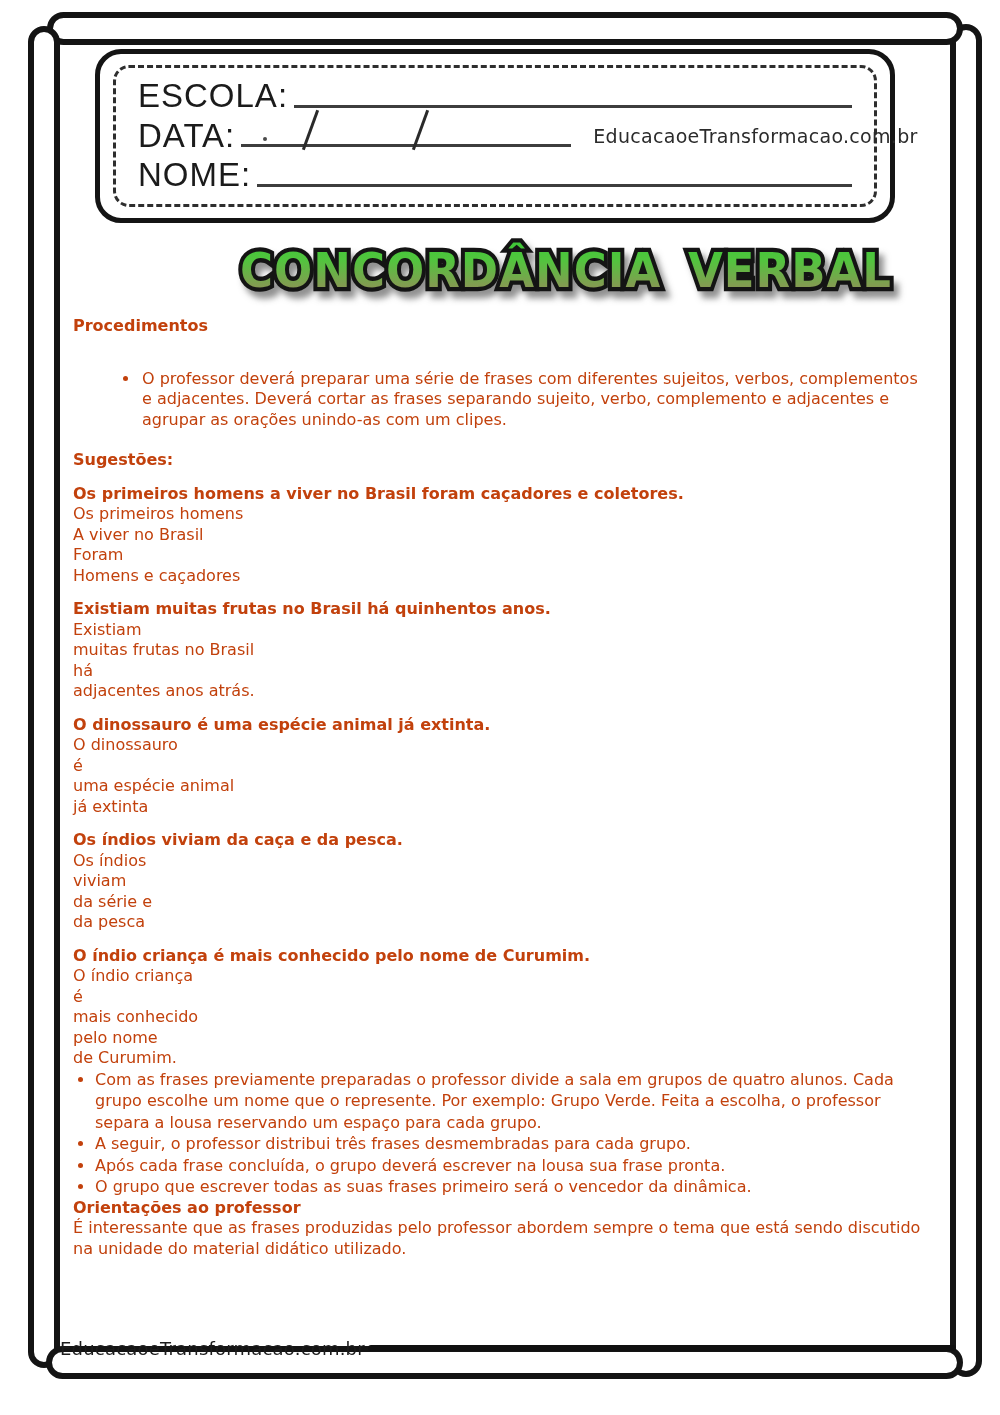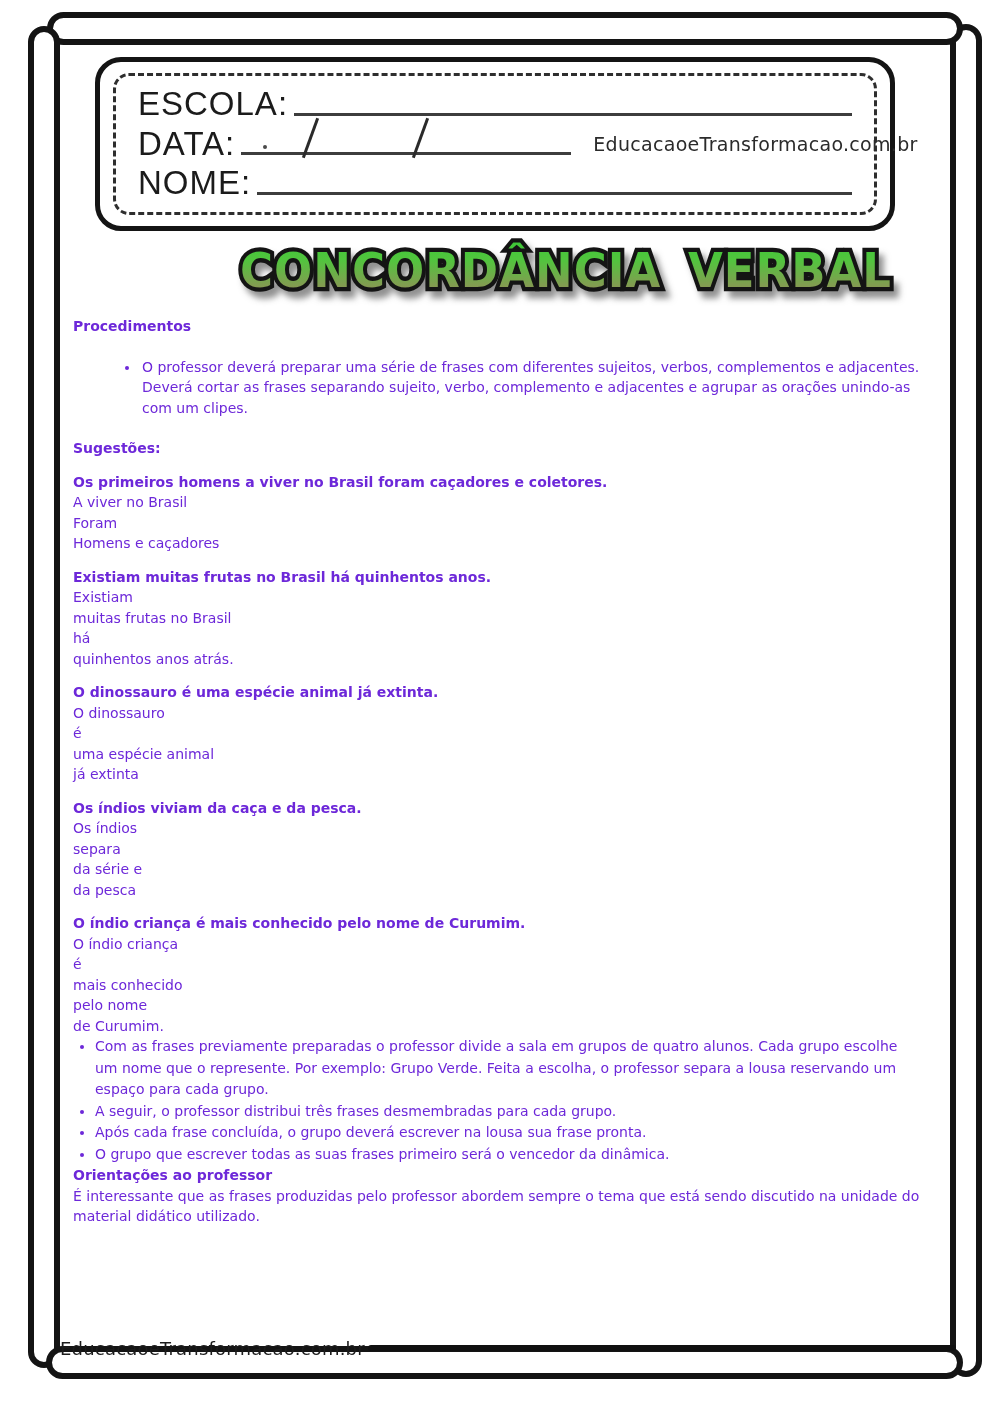--- a/index.html
+++ b/index.html
@@ -3,21 +3,21 @@
 <meta charset="utf-8">
 <style>
   *{box-sizing:border-box;margin:0;padding:0}
   html,body{width:1000px;height:1415px}
   body{position:relative;background:#ffffff;font-family:"DejaVu Sans",sans-serif;color:#16161d;overflow:hidden}
 
   
   .frame{position:absolute;left:0;top:0;z-index:1}
 
   
-  .header-box{position:absolute;left:95px;top:57px;width:800px;height:174px;
+  .header-box{position:absolute;left:95px;top:49px;width:800px;height:174px;
     border:5px solid #141414;border-radius:26px;background:#fff;padding:11px 13px;z-index:2}
   .header-inner{width:100%;height:100%;border:3px dashed #2e2e2e;border-radius:16px;
     display:flex;flex-direction:column;justify-content:space-evenly;padding:6px 18px 6px 22px}
   .hrow{display:flex;align-items:flex-end}
   .hlabel{font-family:"Liberation Sans",sans-serif;font-size:33px;line-height:1.05;
     letter-spacing:1px;color:#1b1b1b;font-weight:400;white-space:nowrap}
   .hline{border-bottom:3px solid #3d3d3d;flex:1;margin:0 4px 6px 6px;position:relative}
   .date-line{flex:0 0 330px}
   .slash{position:absolute;bottom:-7px;width:3px;height:42px;background:#2a2a2a;transform:rotate(20deg)}
   .slash.s1{left:68px}
@@ -31,24 +31,24 @@
   .title-layer{font-family:"DejaVu Sans",sans-serif;font-weight:bold;font-size:45px;
     letter-spacing:1px;word-spacing:10px;white-space:nowrap;display:block;
     transform:scaleY(1.08);transform-origin:top left}
   .title-stroke{position:absolute;left:0;top:0;-webkit-text-stroke:8px #141414;color:#141414}
   .title-fill{position:relative;
     background:linear-gradient(180deg,#3ec837 0%,#52c43e 32%,#8f9156 88%,#898b54 100%);
     -webkit-background-clip:text;background-clip:text;color:transparent}
 
   
   .main{position:absolute;left:73px;top:316px;width:852px;z-index:2;
-    font-size:14px;line-height:20.5px;color:#6d28d9}
+    font-size:16px;line-height:20.5px;color:#c2410c}
   .bold{font-weight:bold}
   ul{list-style:disc}
-  ul.bullets1{margin-top:20px;padding-left:67px}
+  ul.bullets1{margin-top:32px;padding-left:67px}
   ul.bullets1 li{padding-left:2px}
   .sugestoes{margin-top:20px}
   .example{margin-top:13px}
   ul.dyn{padding-left:22px;line-height:21.5px}
   ul.dyn li{padding-right:12px}
   .teacher{}
 
   
   .footer{position:absolute;left:60px;right:44px;top:1333px;height:30px;z-index:3;
     display:flex;align-items:center}
@@ -104,40 +104,41 @@
     </ul>
 
   <div class="bold sugestoes">Sugestões:</div>
 
   <div>
 
       <div class="example">
         <div class="bold">Os primeiros homens a viver no Brasil foram caçadores e coletores.</div>
         <div>
 
+            <div>Os primeiros homens</div>
 
             <div>A viver no Brasil</div>
 
             <div>Foram</div>
 
             <div>Homens e caçadores</div>
           </div>
       </div>
 
       <div class="example">
         <div class="bold">Existiam muitas frutas no Brasil há quinhentos anos.</div>
         <div>
 
             <div>Existiam</div>
 
             <div>muitas frutas no Brasil</div>
 
             <div>há</div>
 
-            <div>quinhentos anos atrás.</div>
+            <div>adjacentes anos atrás.</div>
           </div>
       </div>
 
       <div class="example">
         <div class="bold">O dinossauro é uma espécie animal já extinta.</div>
         <div>
 
             <div>O dinossauro</div>
 
             <div>é</div>
@@ -147,21 +148,21 @@
             <div>já extinta</div>
           </div>
       </div>
 
       <div class="example">
         <div class="bold">Os índios viviam da caça e da pesca.</div>
         <div>
 
             <div>Os índios</div>
 
-            <div>separa</div>
+            <div>viviam</div>
 
             <div>da série e</div>
 
             <div>da pesca</div>
           </div>
       </div>
 
       <div class="example">
         <div class="bold">O índio criança é mais conhecido pelo nome de Curumim.</div>
         <div>

